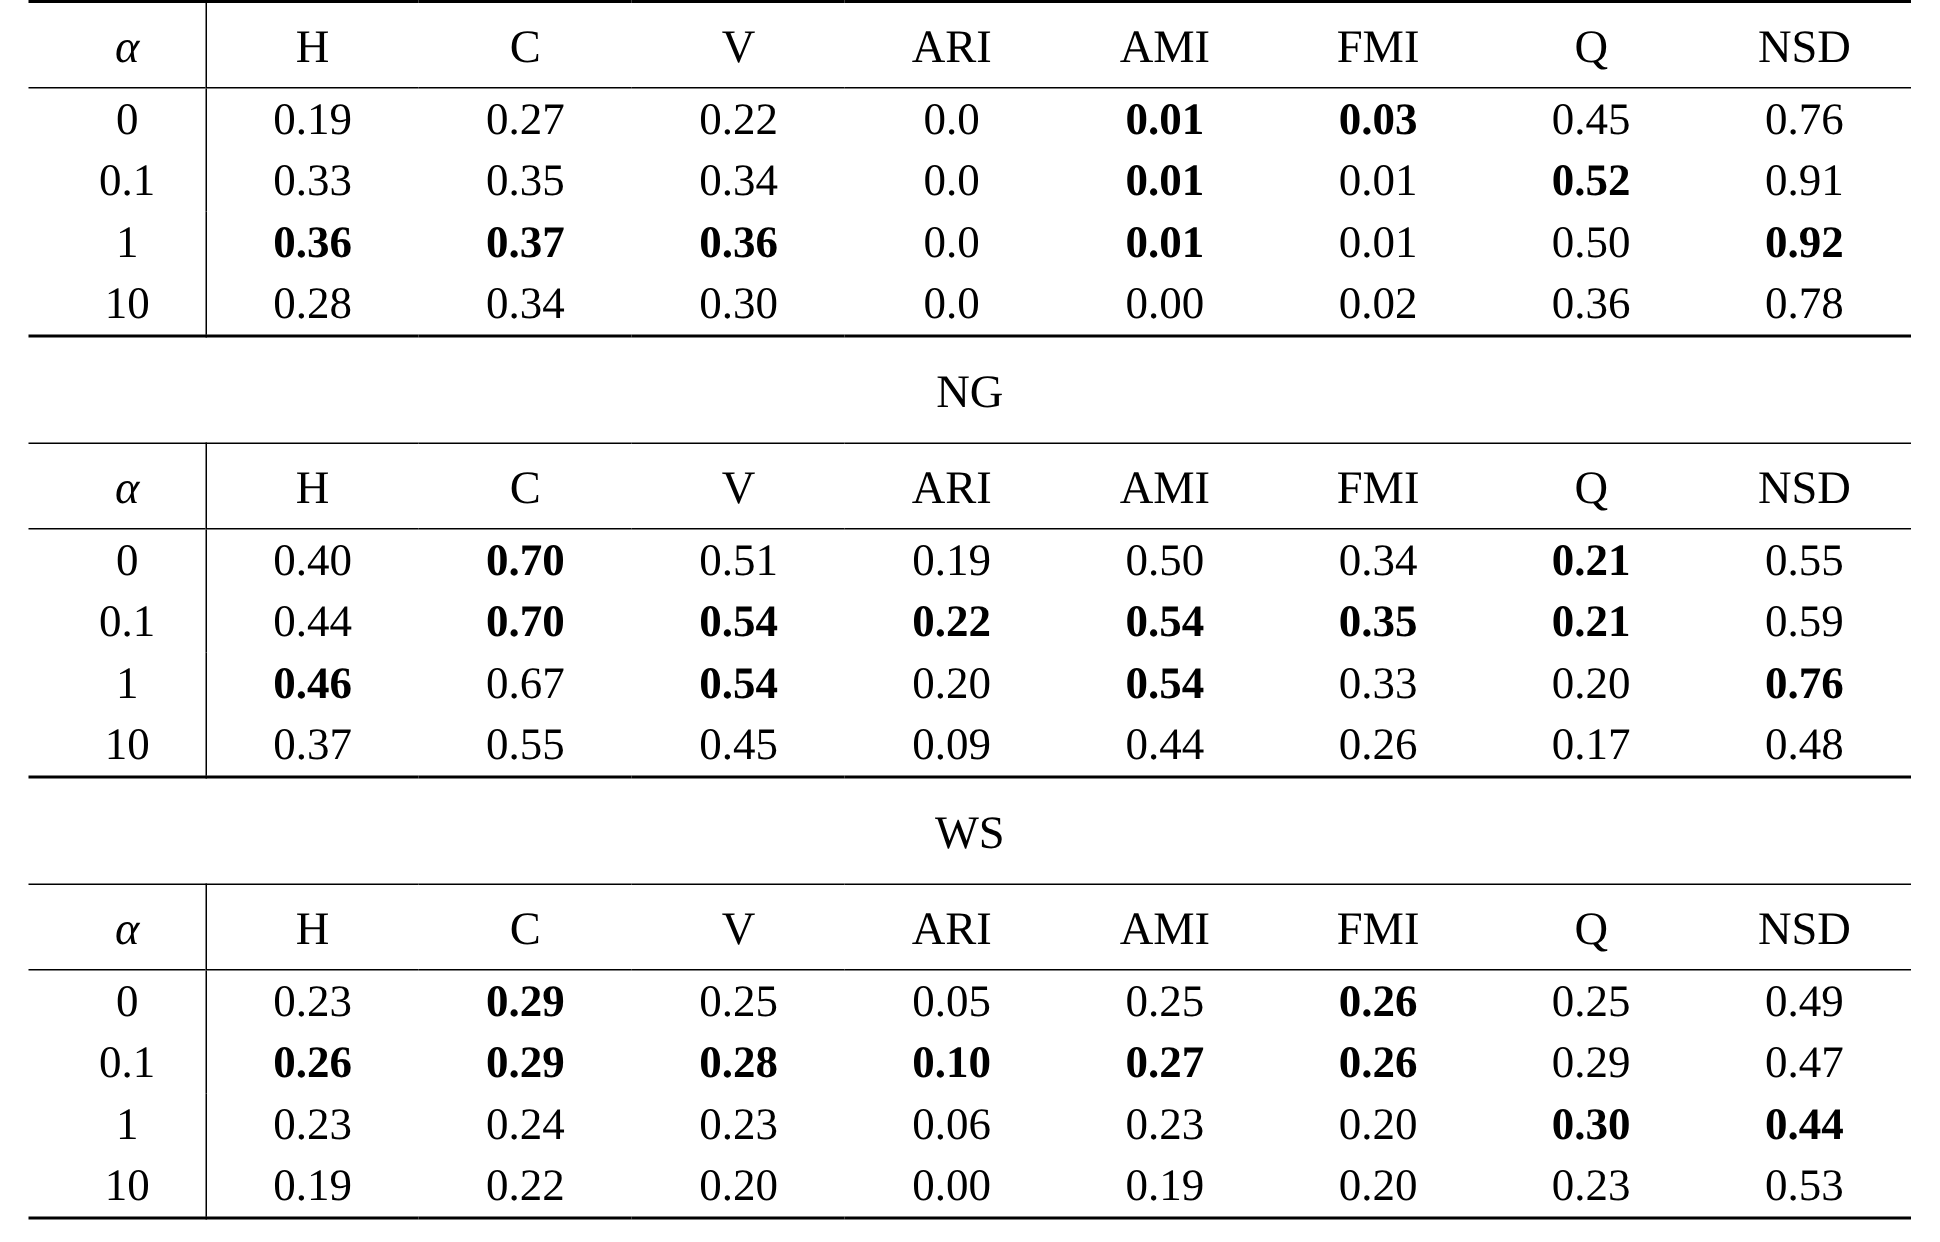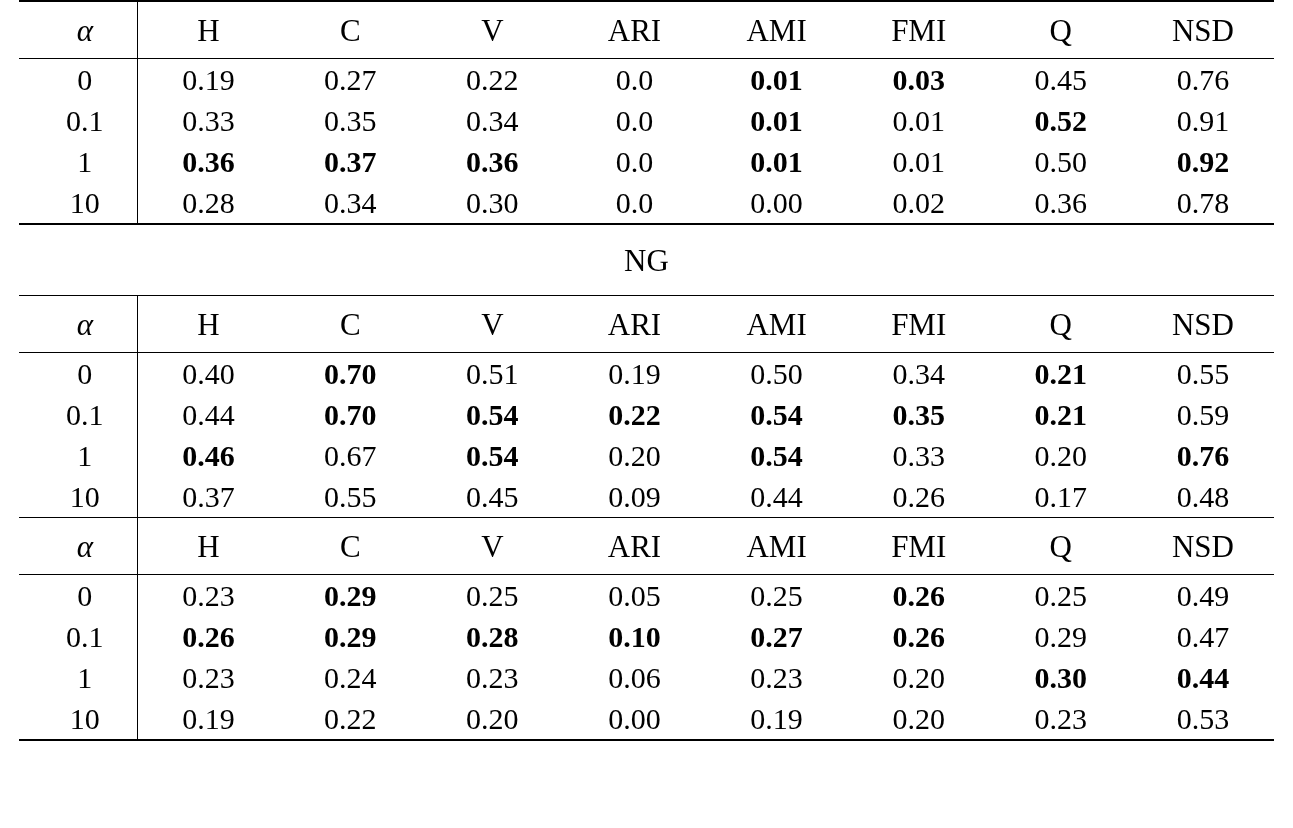--- a/index.html
+++ b/index.html
@@ -200,20 +200,23 @@
           <td class="alpha-cell vrule">10</td>
           <td><span>0.37</span></td>
           <td><span>0.55</span></td>
           <td><span>0.45</span></td>
           <td><span>0.09</span></td>
           <td><span>0.44</span></td>
           <td><span>0.26</span></td>
           <td><span>0.17</span></td>
           <td><span>0.48</span></td>
         </tr>
+        <tr class="section-row rule-thick">
+          <td colspan="9" class="section-label">WS</td>
+        </tr>
         <tr class="hdr-row rule-mid">
           <td class="alpha-hdr vrule">α</td>
           <td>H</td>
           <td>C</td>
           <td>V</td>
           <td>ARI</td>
           <td>AMI</td>
           <td>FMI</td>
           <td>Q</td>
           <td>NSD</td>

